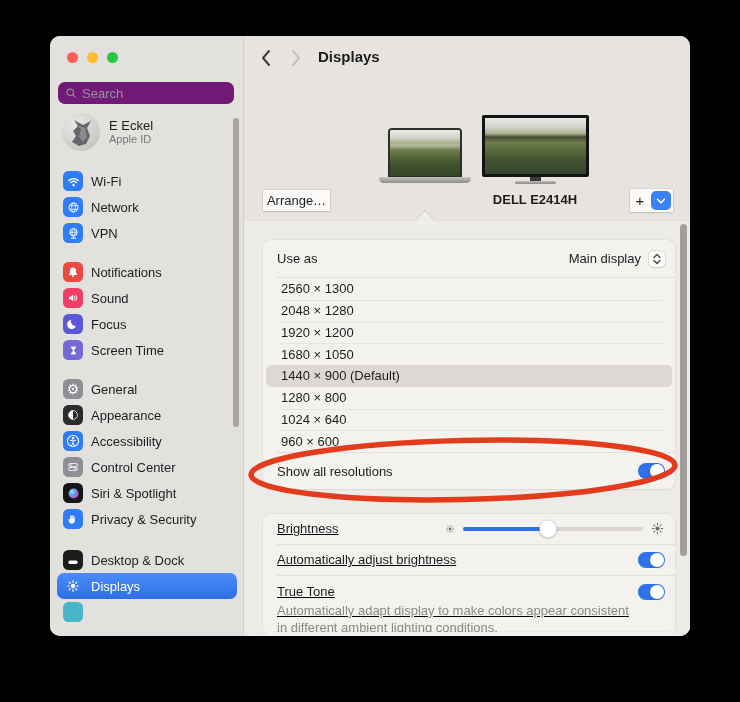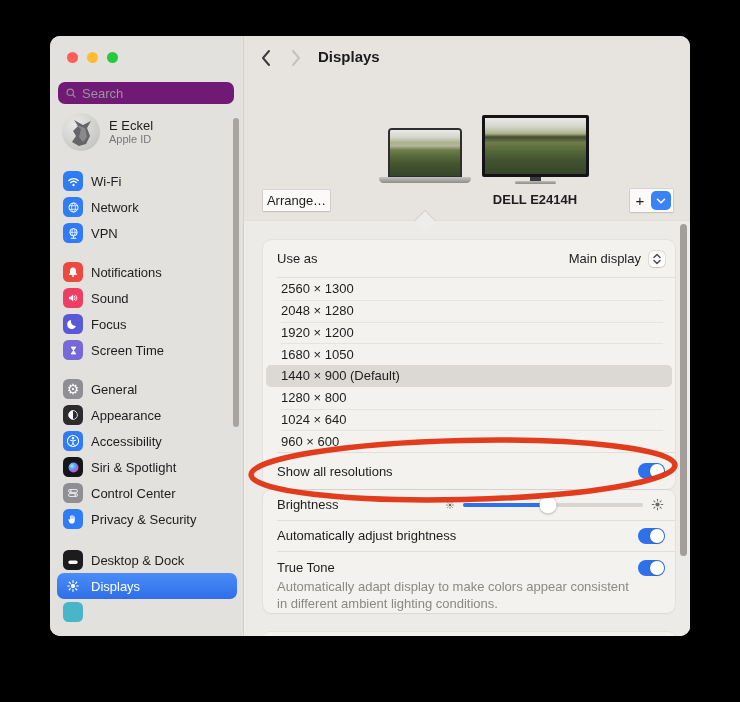--- a/index.html
+++ b/index.html
@@ -49,21 +49,21 @@
     box-shadow:0 0 0 .5px rgba(0,0,0,.14),0 1px 1.5px rgba(0,0,0,.10);}
   .arrange{left:19px;top:154px;width:67px;height:21px;}
   .plusctl{left:386px;top:153px;width:43px;height:23px;padding:0 2px 0 0;justify-content:space-between;}
   .plus-sign{width:20px;text-align:center;font-size:15px;color:#1d1d1f;}
   .plus-dd{width:20px;height:19px;border-radius:5px;background:#3b82f7;display:flex;align-items:center;justify-content:center;}
   .diamond{position:absolute;left:173px;top:177px;width:16px;height:16px;background:#efede9;
     transform:rotate(45deg);border-left:1px solid #d2d0cc;border-top:1px solid #d2d0cc;}
   .card{position:absolute;left:19px;width:412px;background:#f4f2ee;border-radius:8px;
     box-shadow:0 0 0 .5px rgba(0,0,0,.06),0 .5px 2px rgba(0,0,0,.05);overflow:hidden;}
   .card1{top:204px;height:249px;display:flex;flex-direction:column;}
-  .card2{top:454px;height:123px;display:flex;flex-direction:column;}
+  .card2{top:478px;height:123px;display:flex;flex-direction:column;text-decoration:underline;}
   .card3{top:596px;height:12px;}
   .rowline{border-top:1px solid rgba(0,0,0,.08);margin:0 0 0 14px;}
   .row{display:flex;align-items:center;padding:0 10px 0 14px;}
   .row .l{font-size:13px;color:#1d1d1f;flex:1;}
   .useas{height:37px;}
   .useval{font-size:13px;color:#1d1d1f;margin-right:8px;}
   .stepper{width:16px;height:16px;background:#fdfdfc;border-radius:4.5px;display:flex;align-items:center;justify-content:center;
     box-shadow:0 0 0 .5px rgba(0,0,0,.15),0 .5px 1px rgba(0,0,0,.12);}
   .reslist{height:174px;display:flex;flex-direction:column;}
   .resrow{height:21.75px;display:flex;align-items:center;padding-left:18px;font-size:13px;color:#1d1d1f;position:relative;}
@@ -210,45 +210,45 @@
         <span class="ic" style="background:#2f7cf6">
           <svg width="16" height="16" viewBox="0 0 20 20">
               <circle cx="10" cy="10" r="7" fill="none" stroke="#fff" stroke-width="1.3"></circle>
               <circle cx="10" cy="6.6" r="1.5" fill="#fff"></circle>
               <path d="M6.6 9.2Q10 10.7 13.4 9.2M10 10.4v2.4M10 12.8L8.2 15.6M10 12.8l1.8 2.8" fill="none" stroke="#fff" stroke-width="1.2" stroke-linecap="round"></path>
             </svg>
         </span>
           <span class="lab">Accessibility</span>
       </div>
       <div class="item">
+        <span class="ic" style="background:#8f8e94">
+          <svg width="14" height="14" viewBox="0 0 20 20">
+              <rect x="3.6" y="5" width="12.8" height="4.2" rx="2.1" fill="none" stroke="#fff" stroke-width="1.1"></rect>
+              <circle cx="6.9" cy="7.1" r="1.2" fill="#fff"></circle>
+              <rect x="3.6" y="10.8" width="12.8" height="4.2" rx="2.1" fill="none" stroke="#fff" stroke-width="1.1"></rect>
+              <circle cx="13.1" cy="12.9" r="1.2" fill="#fff"></circle>
+            </svg>
+        </span>
+          <span class="lab">Control Center</span>
+      </div>
+      <div class="item">
         <span class="ic" style="background:#161618">
           <svg width="15" height="15" viewBox="0 0 20 20">
               <defs>
                 <radialGradient id="sg" cx="35%" cy="35%" r="75%">
                   <stop offset="0%" stop-color="#9ef0e2"></stop>
                   <stop offset="40%" stop-color="#58a6f5"></stop>
                   <stop offset="75%" stop-color="#b05ce8"></stop>
                   <stop offset="100%" stop-color="#e8518e"></stop>
                 </radialGradient>
               </defs>
               <circle cx="10" cy="10" r="6.6" fill="url(#sg)"></circle>
             </svg>
         </span>
           <span class="lab">Siri &amp; Spotlight</span>
-      </div>
-      <div class="item">
-        <span class="ic" style="background:#8f8e94">
-          <svg width="14" height="14" viewBox="0 0 20 20">
-              <rect x="3.6" y="5" width="12.8" height="4.2" rx="2.1" fill="none" stroke="#fff" stroke-width="1.1"></rect>
-              <circle cx="6.9" cy="7.1" r="1.2" fill="#fff"></circle>
-              <rect x="3.6" y="10.8" width="12.8" height="4.2" rx="2.1" fill="none" stroke="#fff" stroke-width="1.1"></rect>
-              <circle cx="13.1" cy="12.9" r="1.2" fill="#fff"></circle>
-            </svg>
-        </span>
-          <span class="lab">Control Center</span>
       </div>
       <div class="item">
         <span class="ic" style="background:#2f7cf6">
           <svg width="14" height="14" viewBox="0 0 20 20">
               <path d="M7.8 16.6c-1.6 0-2.7-.8-3.2-2.2L3.4 11c-.3-.8.7-1.4 1.3-.8l1.2 1.3V5.9c0-.9 1.3-.9 1.3 0v3.6h.5V4.9c0-.9 1.3-.9 1.3 0v4.6h.5V5.4c0-.9 1.3-.9 1.3 0v4.3h.5V7c0-.9 1.2-.9 1.2 0v5.8c0 2.3-1.9 3.8-4.9 3.8z" fill="#fff"></path>
             </svg>
         </span>
           <span class="lab">Privacy &amp; Security</span>
       </div>
       <div class="gap15"></div>

